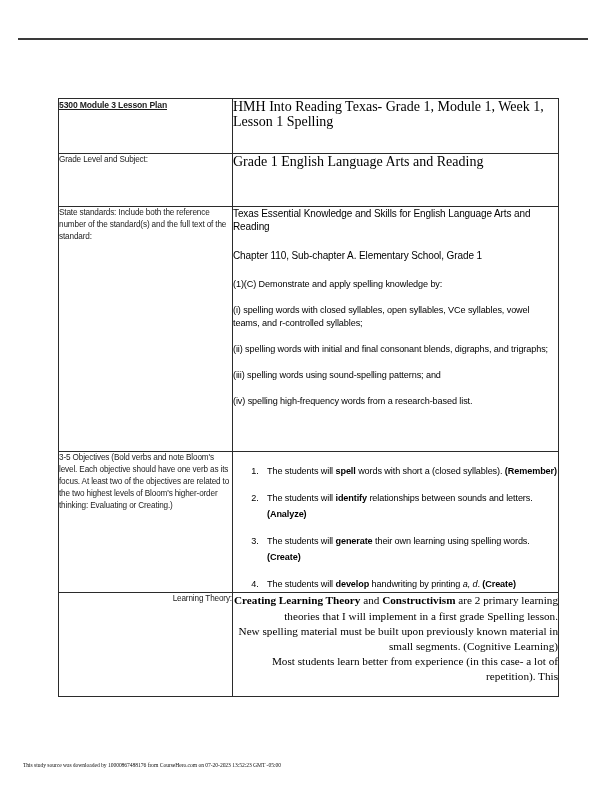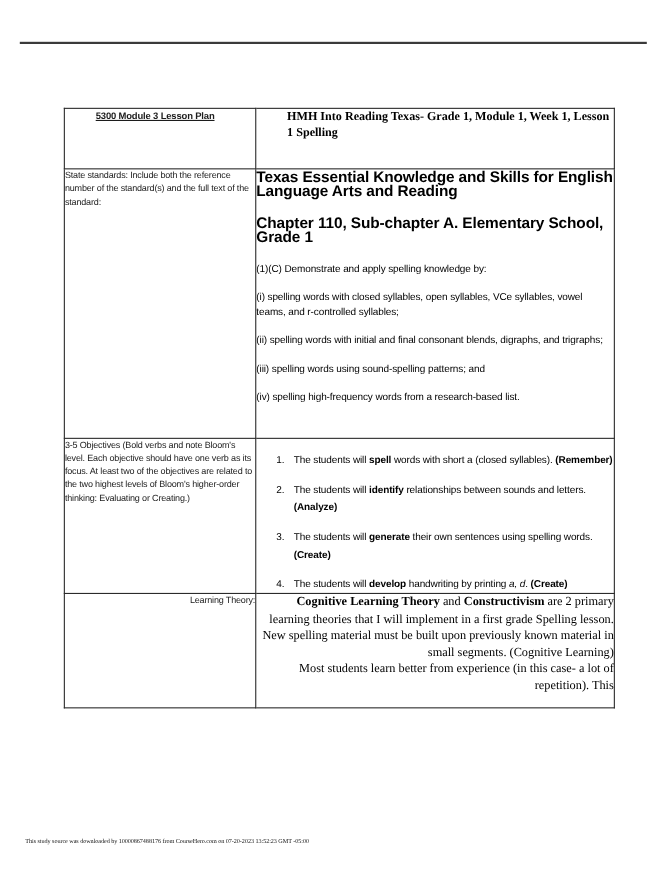--- a/index.html
+++ b/index.html
@@ -51,38 +51,38 @@
     letter-spacing: -0.15px;
     color: #1c1c1c;
   }
   .label-cell.underlined span.u {
     text-decoration: underline;
     font-weight: bold;
     font-size: 8.6px;
   }
 
   
-  .r-title   td { height: 54px; padding-left: 28px; }
+  .r-title   td { height: 54px; }
   .r-grade   td { height: 52px; }
   .r-std     td { height: 244px; }
   .r-obj     td { height: 128px; }
   .r-theory  td { height: 103px; text-align: right; }
 
   
   .std-cell {
     font-family: "Liberation Sans", sans-serif;
     font-size: 9.1px;
     line-height: 13px;
     letter-spacing: -0.1px;
     padding: 9px 8px 8px 11px;
   }
   .std-cell p { margin: 0 0 13px 0; }
   .std-cell p.hd {
-    font-weight: bold;
-    font-size: 14px;
+    font-weight: normal;
+    font-size: 10px;
     margin-bottom: 16px;
   }
   .std-cell p:last-child { margin-bottom: 0; }
 
   
   .obj-cell {
     padding: 12px 8px 8px 8px;
     font-family: "Liberation Sans", sans-serif;
     font-size: 9.1px;
     line-height: 15.4px;
@@ -103,24 +103,23 @@
     font-family: "Liberation Serif", serif;
     font-size: 11.2px;
     line-height: 15.1px;
   }
   .theory-cell p { margin: 0; }
   .theory-cell b { font-weight: bold; }
 
   
   .serif-cell {
     font-family: "Liberation Serif", serif;
-    font-size: 11px;
+    font-size: 14px;
     line-height: 15px;
     padding: 9px 9px 9px 11px;
-    font-weight: bold;
   }
 
   
   .footer {
     position: absolute;
     left: 23px;
     top: 761px;
     font-family: "Liberation Serif", serif;
     font-size: 5.6px;
     line-height: 8px;
@@ -141,20 +140,24 @@
   </colgroup>
   <tbody>
 
     <tr class="r-title">
       <td class="label-cell underlined">
         <span class="u">5300 Module 3 Lesson Plan</span>
       </td>
       <td class="serif-cell">HMH Into Reading Texas- Grade 1, Module 1, Week 1, Lesson 1 Spelling</td>
     </tr>
 
+    <tr class="r-grade">
+      <td class="label-cell">Grade Level and Subject:</td>
+      <td class="serif-cell">Grade 1 English Language Arts and Reading</td>
+    </tr>
 
     <tr class="r-std">
       <td class="label-cell">State standards: Include both the reference number of the standard(s) and the full text of the standard:</td>
       <td class="std-cell">
         <p class="hd">Texas Essential Knowledge and Skills for English Language Arts and Reading</p>
         <p class="hd">Chapter 110, Sub-chapter A. Elementary School, Grade 1</p>
         <p>(1)(C) Demonstrate and apply spelling knowledge by:</p>
         <p>(i) spelling words with closed syllables, open syllables, VCe syllables, vowel teams, and r-controlled syllables;</p>
         <p>(ii) spelling words with initial and final consonant blends, digraphs, and trigraphs;</p>
         <p>(iii) spelling words using sound-spelling patterns; and</p>
@@ -166,33 +169,33 @@
       <td class="label-cell">3-5 Objectives (Bold verbs and note Bloom's level. Each objective should have one verb as its focus. At least two of the objectives are related to the two highest levels of Bloom's higher-order thinking: Evaluating or Creating.)</td>
       <td class="obj-cell">
         <ol class="obj-list">
           <li>
             <span>The students will </span><b>spell</b><span> words with short a (closed syllables). </span><b>(Remember)</b>
           </li>
           <li>
             <span>The students will </span><b>identify</b><span> relationships between sounds and letters. </span><b>(Analyze)</b>
           </li>
           <li>
-            <span>The students will </span><b>generate</b><span> their own sentences using spelling words. </span><b>(Create)</b>
+            <span>The students will </span><b>generate</b><span> their own learning using spelling words. </span><b>(Create)</b>
           </li>
           <li>
             <span>The students will </span><b>develop</b><span> handwriting by printing </span><i>a, d</i><span>. </span><b>(Create)</b>
           </li>
         </ol>
       </td>
     </tr>
 
     <tr class="r-theory">
       <td class="label-cell">Learning Theory:</td>
       <td class="theory-cell">
-        <p><b>Cognitive Learning Theory</b><span> and </span><b>Constructivism</b><span> are 2 primary learning theories that I will implement in a first grade Spelling lesson.</span></p>
+        <p><b>Creating Learning Theory</b><span> and </span><b>Constructivism</b><span> are 2 primary learning theories that I will implement in a first grade Spelling lesson.</span></p>
         <p>New spelling material must be built upon previously known material in small segments. (Cognitive Learning)</p>
         <p>Most students learn better from experience (in this case- a lot of repetition). This</p>
       </td>
     </tr>
 
   </tbody>
 </table>
 
 <div class="footer">This study source was downloaded by 10000867488176 from CourseHero.com on 07-20-2023 13:52:23 GMT -05:00</div>
 

